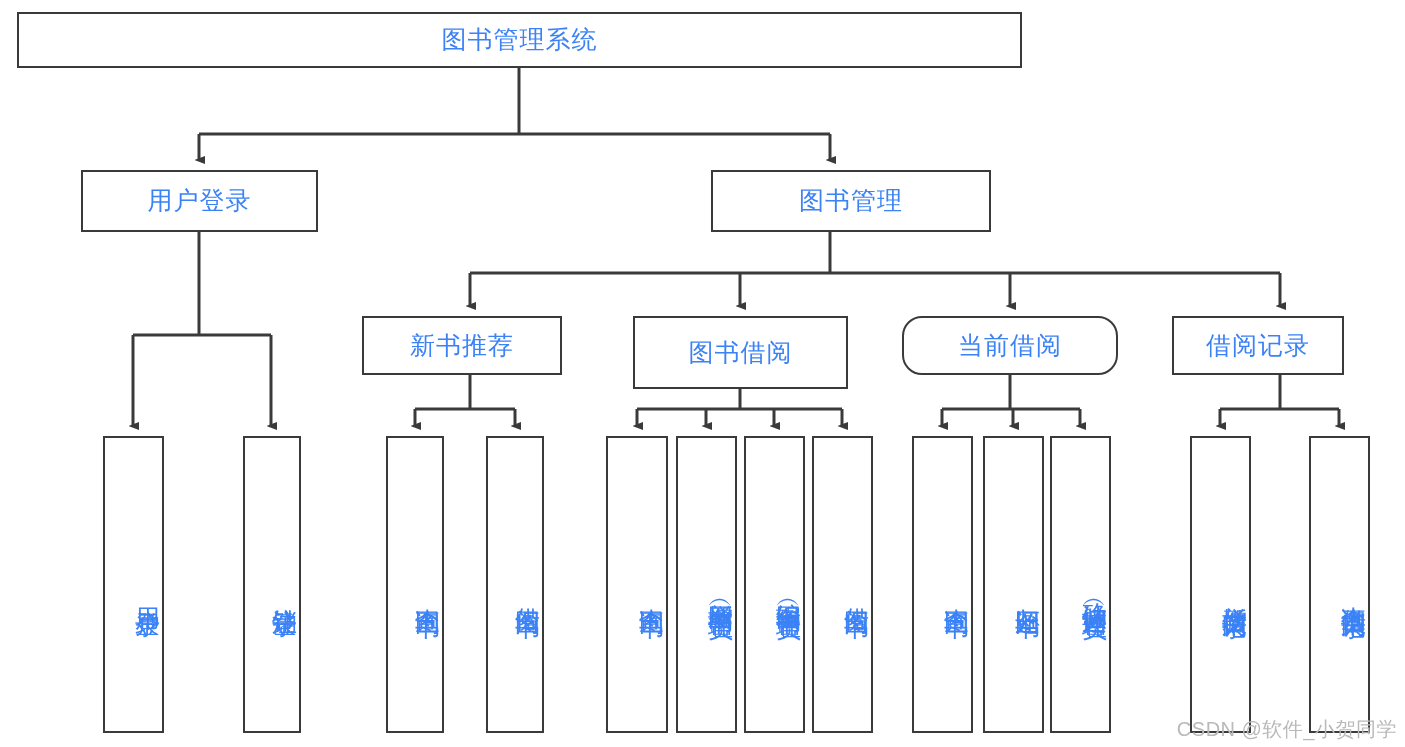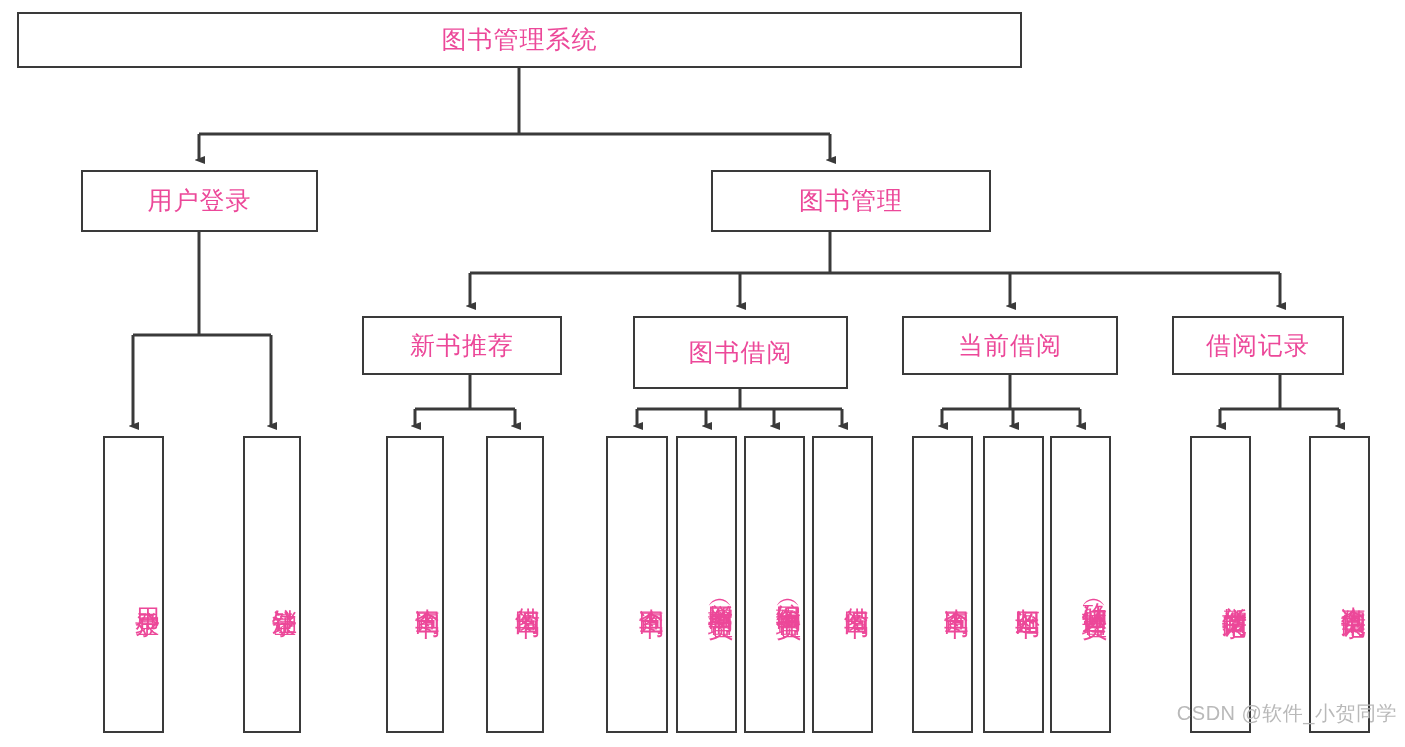--- a/index.html
+++ b/index.html
@@ -26,42 +26,42 @@
     pointer-events: none;
   }
   .node {
     position: absolute;
     box-sizing: border-box;
     background: #ffffff;
     border: 2.5px solid #3a3a3a;
     display: flex;
     align-items: center;
     justify-content: center;
-    color: #ec4899;
+    color: #3b82f6;
   }
   .node.horiz {
     font-size: 25px;
     letter-spacing: 1px;
     line-height: 1.1;
   }
   .node.vert {
     writing-mode: vertical-rl;
     text-orientation: upright;
     font-size: 25px;
     line-height: 1.18;
     letter-spacing: 2px;
     padding-top: 14px;
     align-items: flex-start;
     justify-content: center;
     white-space: nowrap;
   }
   .watermark {
     position: absolute;
     right: 8px;
-    bottom: 20px;
+    bottom: 4px;
     font-size: 20px;
     color: #b9b9b9;
     letter-spacing: 0.5px;
     white-space: nowrap;
   }
 </style>
 </head>
 <body>
 
 <div id="canvas">
@@ -116,21 +116,21 @@
     </g>
   </svg>
 
   <div class="node horiz" style="left: 17px; top: 12px; width: 1005px; height: 56px;">图书管理系统</div>
 
   <div class="node horiz" style="left: 81px; top: 170px; width: 237px; height: 62px;">用户登录</div>
   <div class="node horiz" style="left: 711px; top: 170px; width: 280px; height: 62px;">图书管理</div>
 
   <div class="node horiz" style="left: 362px; top: 316px; width: 200px; height: 59px;">新书推荐</div>
   <div class="node horiz" style="left: 633px; top: 316px; width: 215px; height: 73px;">图书借阅</div>
-  <div class="node horiz" style="left: 902px; top: 316px; width: 216px; height: 59px;">当前借阅</div>
+  <div class="node horiz" style="left: 902px; top: 316px; width: 216px; height: 59px; border-radius: 20px;">当前借阅</div>
   <div class="node horiz" style="left: 1172px; top: 316px; width: 172px; height: 59px;">借阅记录</div>
 
   <div class="node vert" style="left: 103px; top: 436px; width: 61px; height: 297px;">用户登录</div>
   <div class="node vert" style="left: 243px; top: 436px; width: 58px; height: 297px;">注销登录</div>
   <div class="node vert" style="left: 386px; top: 436px; width: 58px; height: 297px;">查询图书</div>
   <div class="node vert" style="left: 486px; top: 436px; width: 58px; height: 297px;">借阅图书</div>
   <div class="node vert" style="left: 606px; top: 436px; width: 62px; height: 297px;">查询图书</div>
   <div class="node vert" style="left: 676px; top: 436px; width: 61px; height: 297px;">新增图书（管理员）</div>
   <div class="node vert" style="left: 744px; top: 436px; width: 61px; height: 297px;">编辑图书（管理员）</div>
   <div class="node vert" style="left: 812px; top: 436px; width: 61px; height: 297px;">借阅图书</div>

